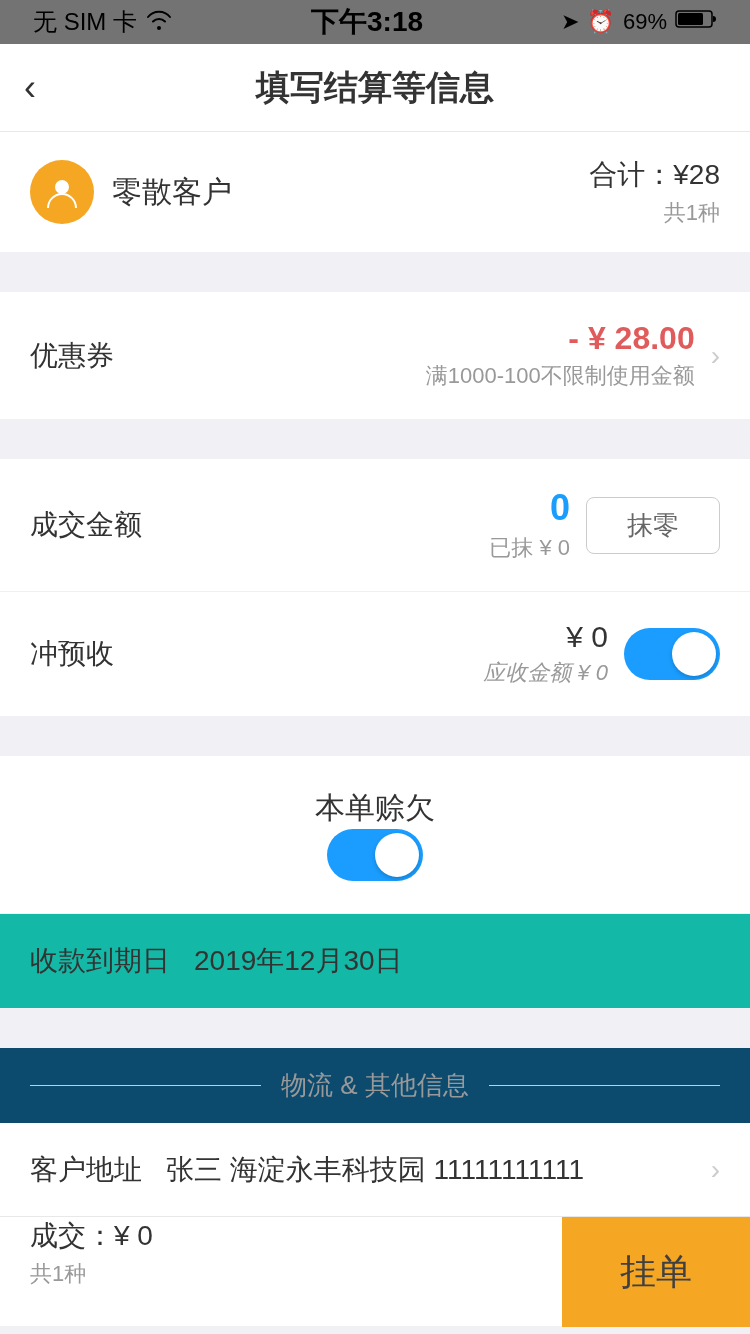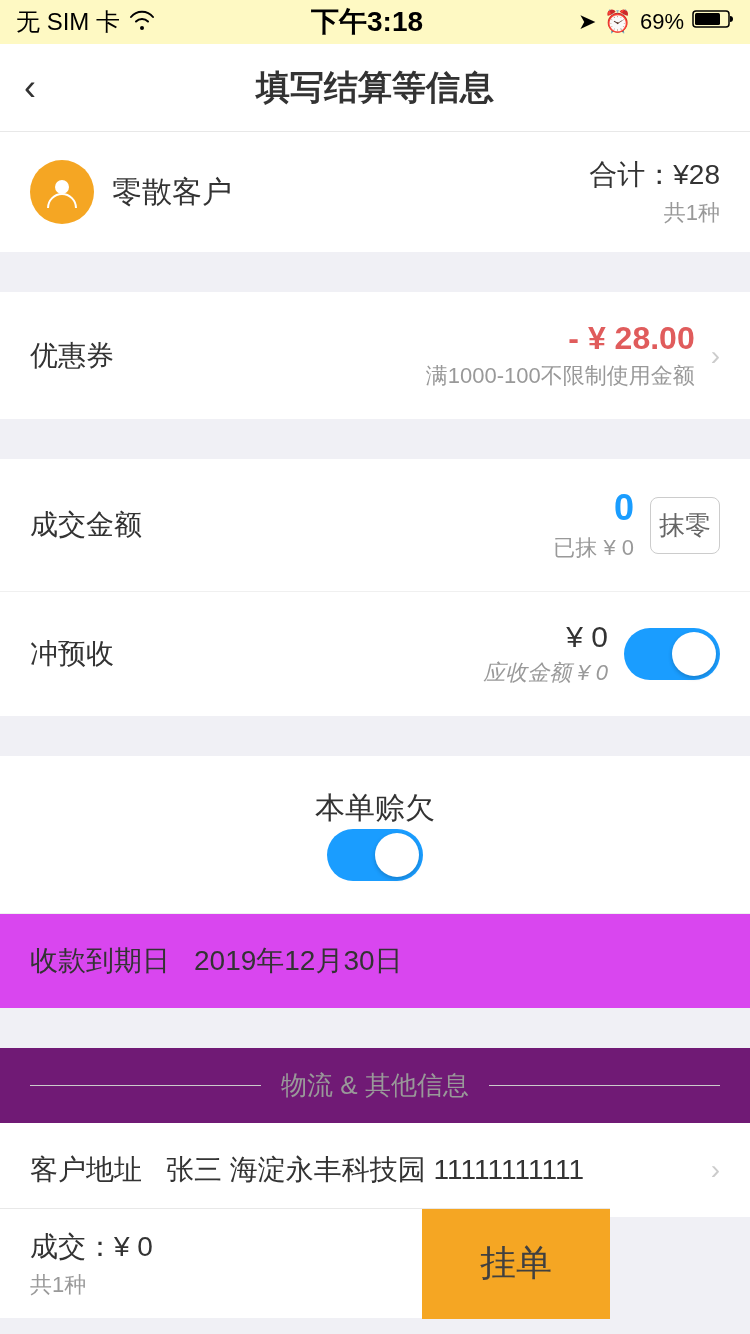--- a/index.html
+++ b/index.html
@@ -9,25 +9,25 @@
       min-height: 1334px;
       font-family: -apple-system, "PingFang SC", "Microsoft YaHei", sans-serif;
       background: #f0f0f5;
       font-size: 28px;
       color: #333;
     }
 
     
     .status-bar {
       height: 44px;
-      background: #fef9c3;
+      background: #737373;
       display: flex;
       align-items: center;
       justify-content: space-between;
-      padding: 0 16px;
+      padding: 0 33px;
       font-size: 24px;
       color: #000;
     }
     .status-left { display: flex; align-items: center; gap: 8px; }
     .status-center { font-weight: 600; font-size: 28px; }
     .status-right { display: flex; align-items: center; gap: 8px; font-size: 22px; }
 
     
     .nav-bar {
       height: 88px;
@@ -146,21 +146,21 @@
 
     
     .deal-amount-value {
       font-size: 36px;
       font-weight: 600;
       color: #1a9dff;
     }
     .round-btn {
       border: 1px solid #ccc;
       border-radius: 8px;
-      padding: 10px 8px;
+      padding: 10px 40px;
       font-size: 26px;
       color: #666;
       background: #fff;
       cursor: pointer;
     }
     .already-rounded {
       font-size: 22px;
       color: #999;
       margin-top: 4px;
     }
@@ -211,35 +211,35 @@
     .debt-label {
       font-size: 30px;
       color: #333;
     }
 
     
     .due-date-row {
       display: flex;
       align-items: center;
       padding: 28px 30px;
-      background: #d946ef;
+      background: #14b8a6;
       gap: 24px;
     }
     .due-date-label {
       font-size: 28px;
       color: #333;
     }
     .due-date-value {
       font-size: 28px;
       color: #333;
     }
 
     
     .logistics-header {
-      background: #701a75;
+      background: #0c4a6e;
       text-align: center;
       padding: 20px 30px;
       color: #999;
       font-size: 26px;
       display: flex;
       align-items: center;
       justify-content: center;
       gap: 20px;
     }
     .logistics-header::before,
@@ -271,26 +271,25 @@
     }
 
     
     .bottom-spacer {
       height: 200px;
     }
 
     
     .bottom-bar {
       position: fixed;
-      bottom: 16px;
-      width: 610px;
+      bottom: 8px;
+      width: 750px;
       height: 110px;
       background: #fff;
       display: flex;
-      align-items: center;
       border-top: 1px solid #e8e8e8;
     }
     .bottom-summary {
       flex: 1;
       padding-left: 30px;
     }
     .bottom-deal {
       font-size: 28px;
       color: #333;
     }

